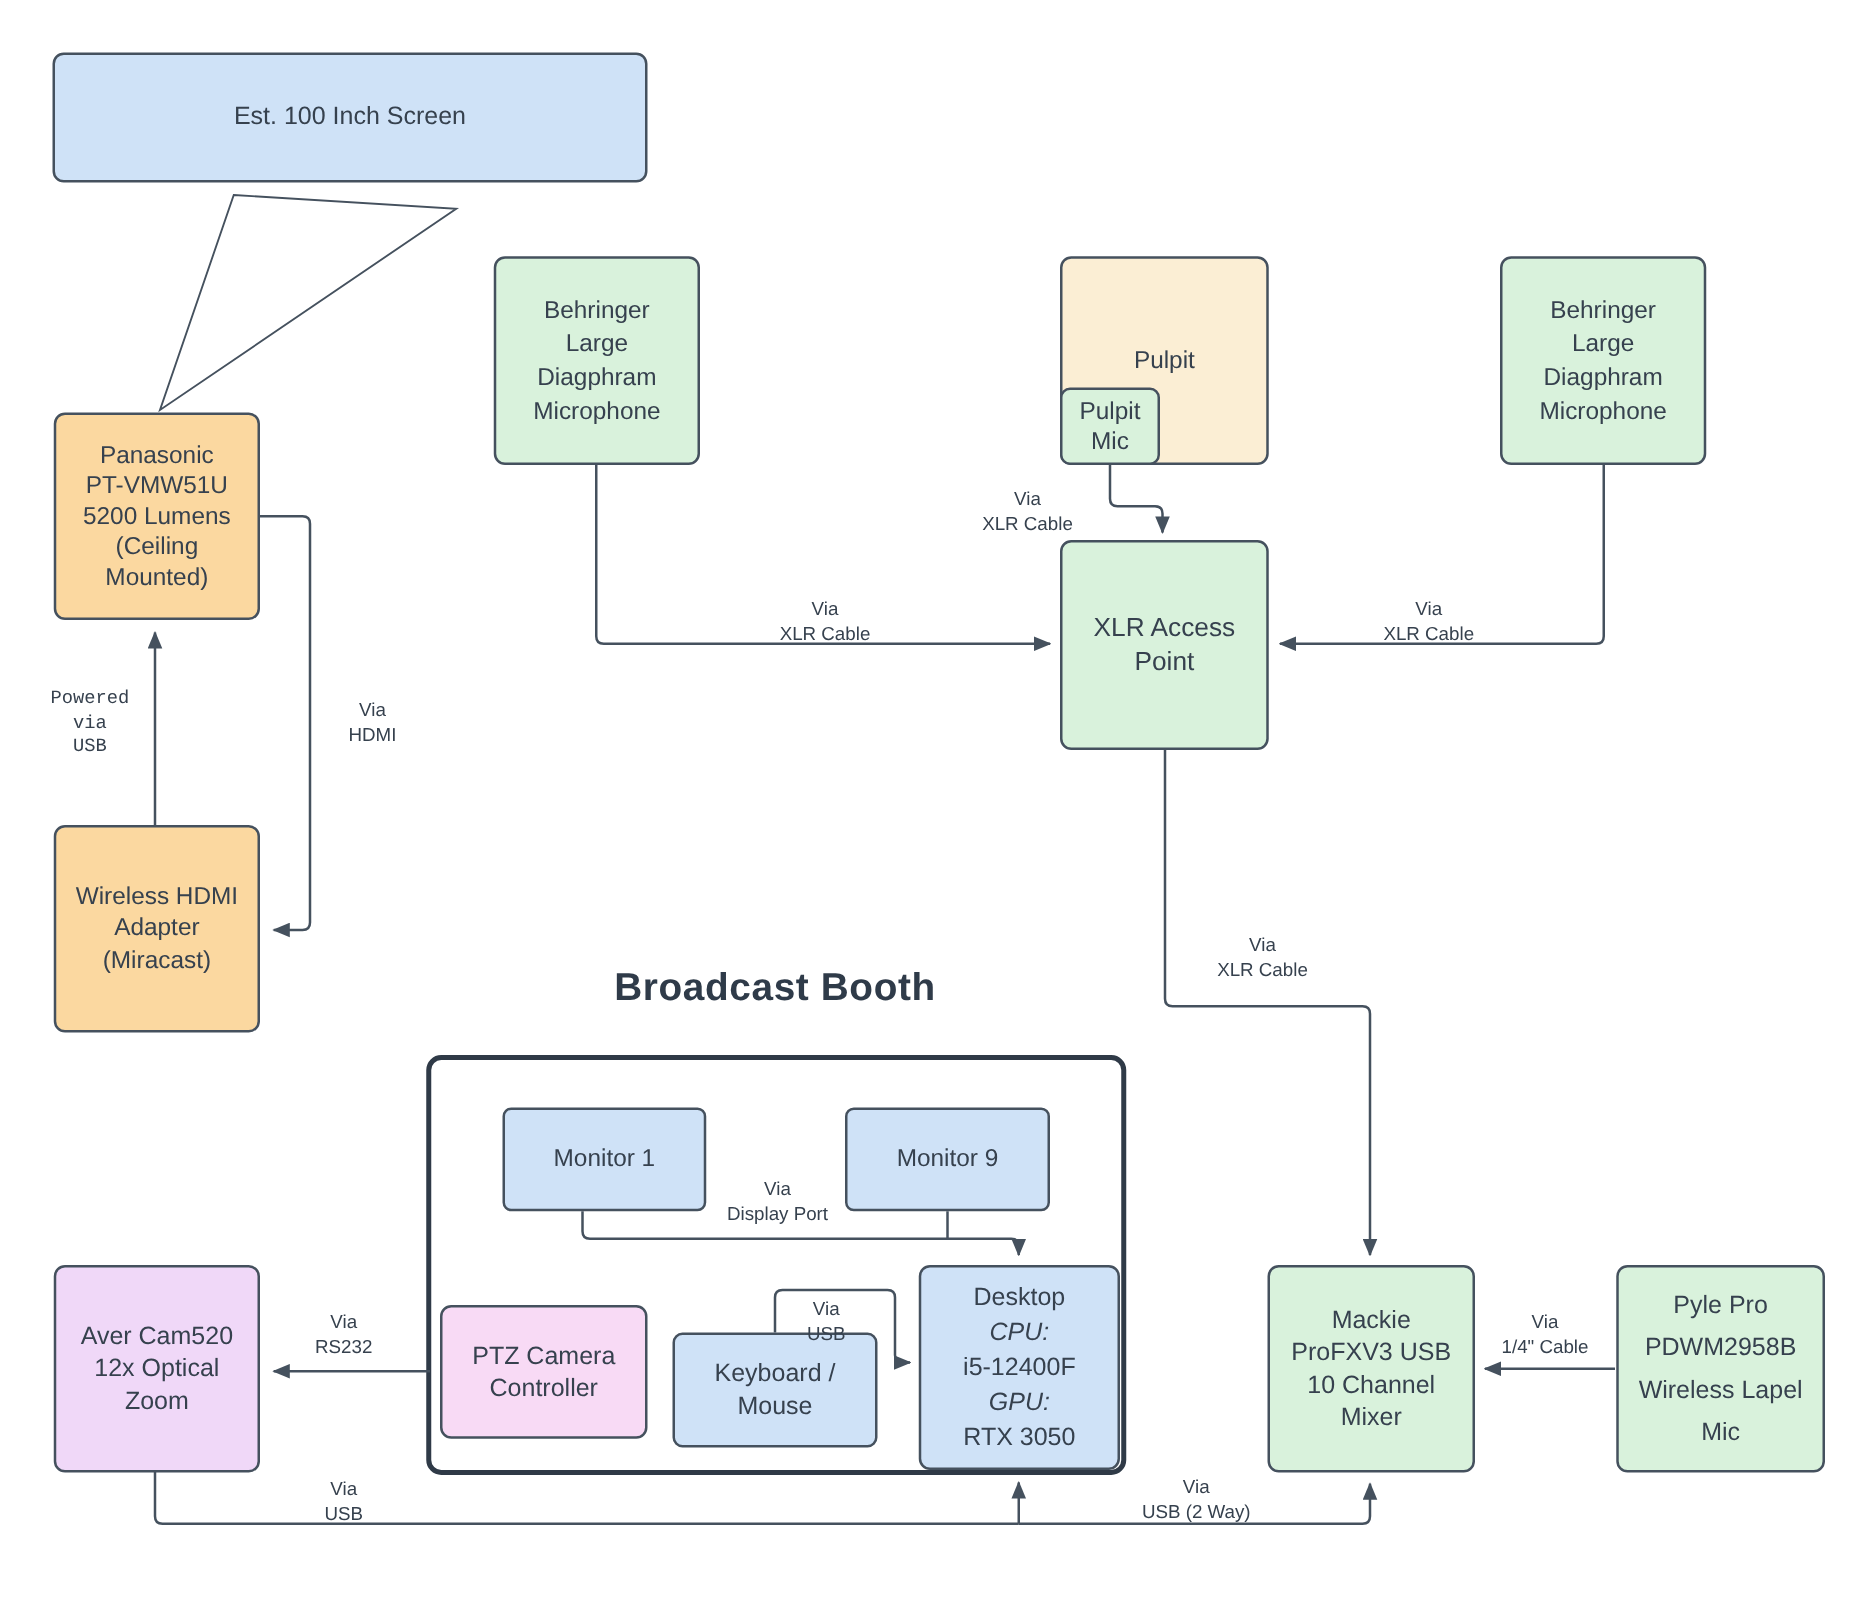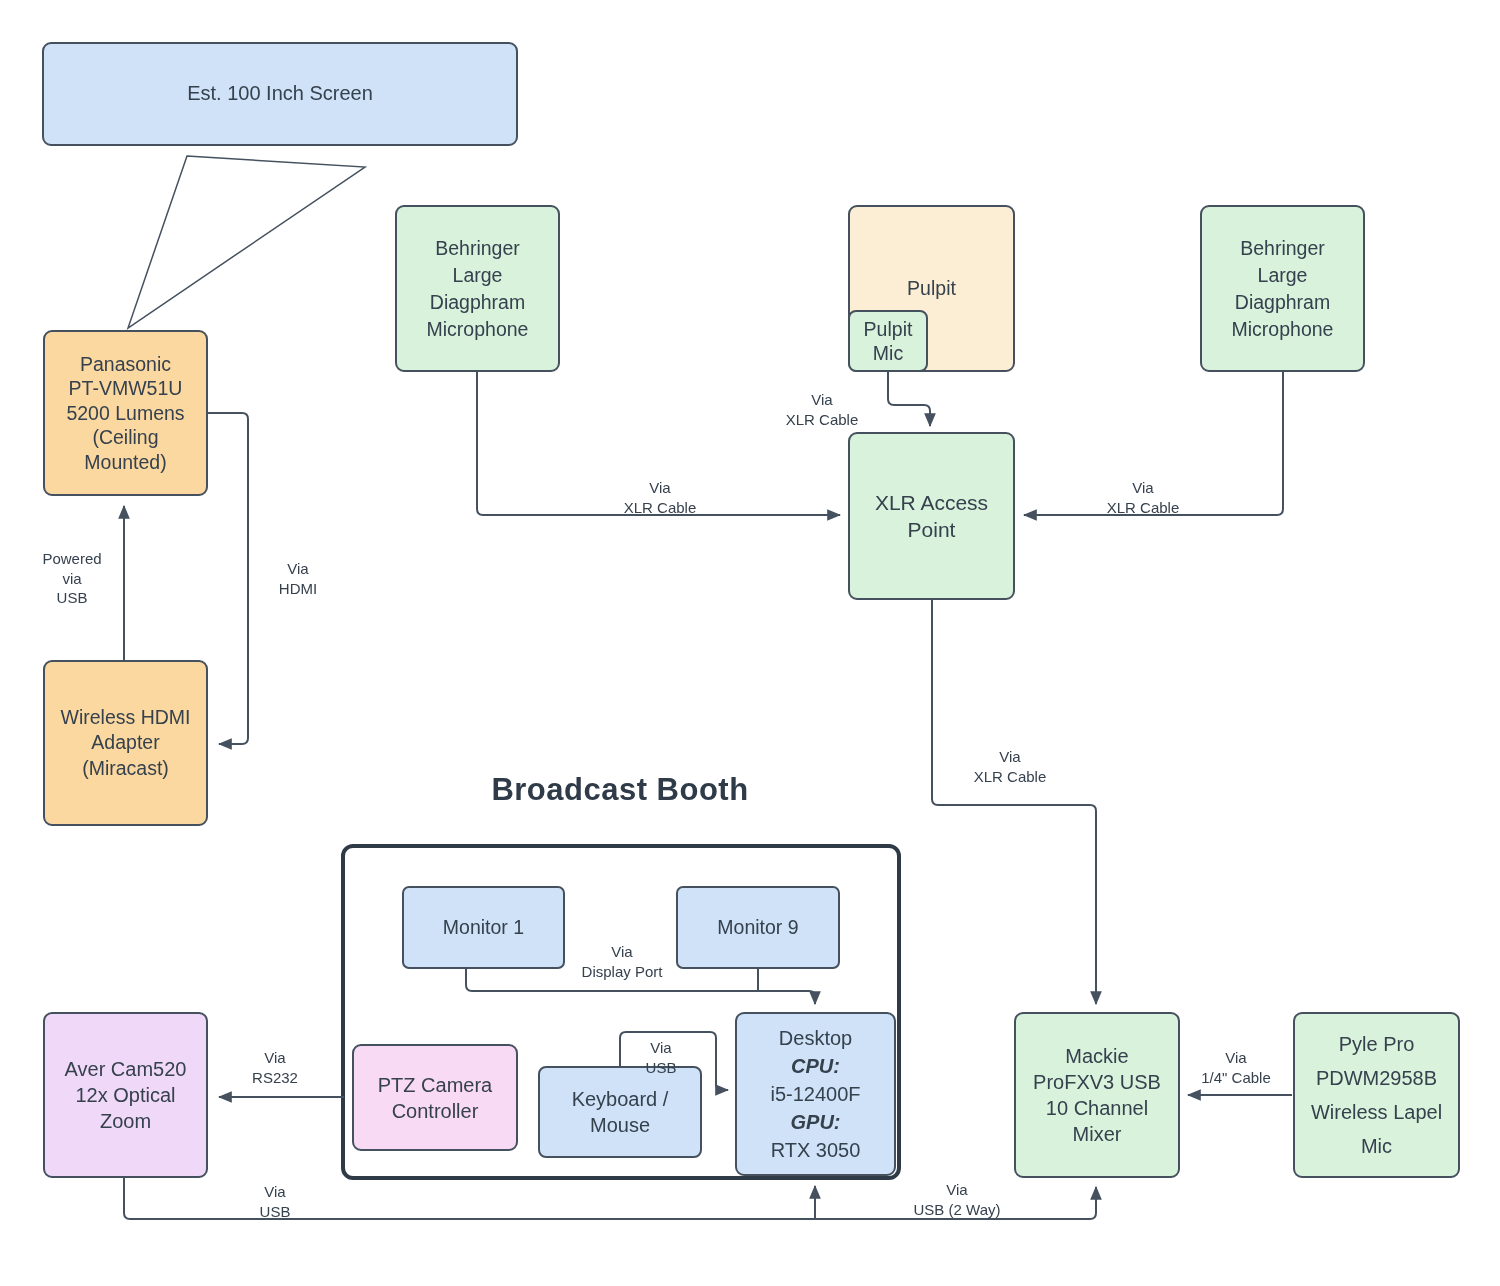--- a/index.html
+++ b/index.html
@@ -29,21 +29,21 @@
   .edge-label{
     position:absolute; z-index:3; text-align:center; white-space:pre-line;
     font-size:15px; line-height:19.5px; color:var(--text);
   }
   .booth-title{
     position:absolute; z-index:2; text-align:center;
     font-size:31px; font-weight:bold; color:var(--title);
     letter-spacing:0.5px;
   }
   .desktop-line{display:block;}
-  .bi{font-weight:bold; font-style:italic;}
+  .bi{font-weight:normal; font-style:italic;}
   .desktop-text{line-height:28px; font-size:20px;}
 </style>
 </head>
 <body>
 
 <div id="canvas">
 
   <svg id="connector-layer" width="1500" height="1286" viewBox="0 0 1500 1286" fill="none" stroke="#45515e" stroke-width="2">
     <defs>
       <marker id="arr" viewBox="0 0 12 10" refX="11" refY="5" markerWidth="14" markerHeight="12" orient="auto" markerUnits="userSpaceOnUse">
@@ -128,21 +128,21 @@
   <div class="node fill-green" style="left:1014px; top:1012px; width:166px; height:166px; font-size:20px; line-height:26px;">Mackie
 ProFXV3 USB
 10 Channel
 Mixer</div>
 
   <div class="node fill-green" style="left:1293px; top:1012px; width:167px; height:166px; font-size:20px; line-height:34px;">Pyle Pro
 PDWM2958B
 Wireless Lapel
 Mic</div>
 
-  <div class="edge-label" style="left:22px; top:549px; width:100px;">Powered
+  <div class="edge-label" style="left:22px; top:549px; width:100px;font-family:Liberation Mono, monospace;">Powered
 via
 USB</div>
   <div class="edge-label" style="left:258px; top:559px; width:80px;">Via
 HDMI</div>
   <div class="edge-label" style="left:600px; top:478px; width:120px;">Via
 XLR Cable</div>
   <div class="edge-label" style="left:762px; top:390px; width:120px;">Via
 XLR Cable</div>
   <div class="edge-label" style="left:1083px; top:478px; width:120px;">Via
 XLR Cable</div>

